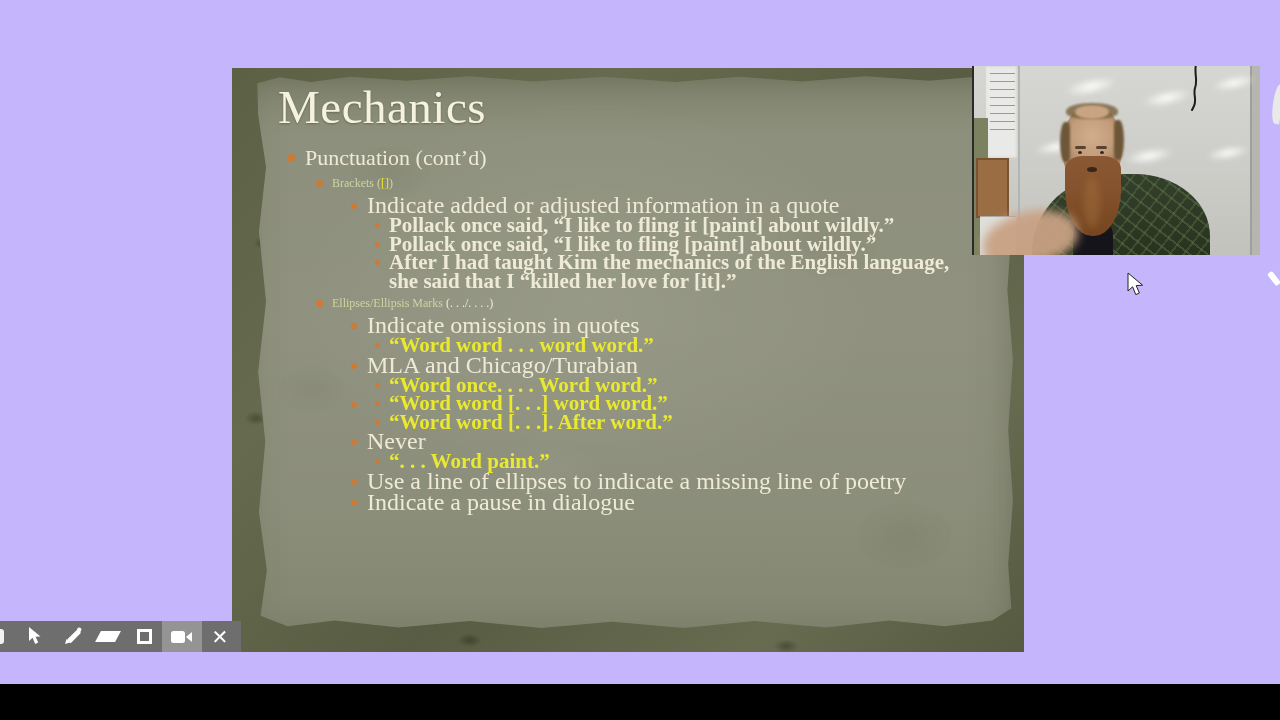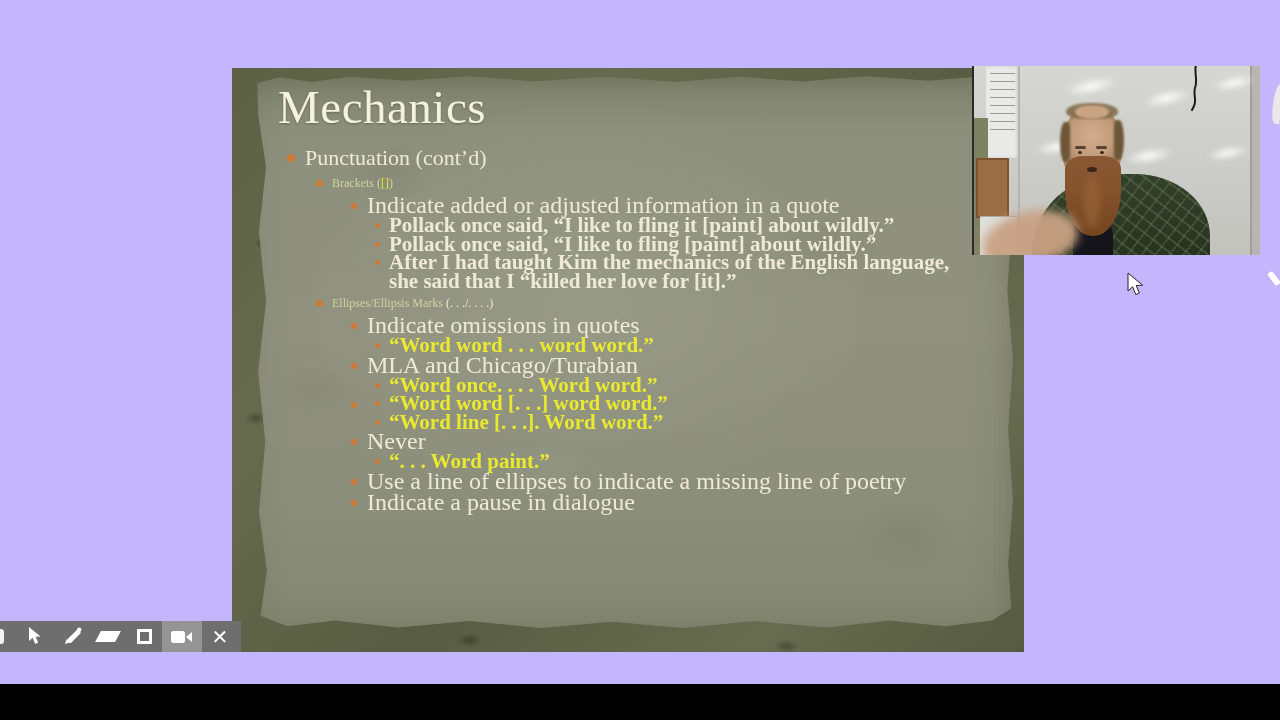--- a/index.html
+++ b/index.html
@@ -140,21 +140,21 @@
           <div class="bullet l4"><span class="dot"></span><span class="c-cream">Pollack once said, “I like to fling it [paint] about wildly.”</span></div>
           <div class="bullet l4"><span class="dot"></span><span class="c-cream">Pollack once said, “I like to fling [paint] about wildly.”</span></div>
           <div class="bullet l4"><span class="dot"></span><span class="c-cream">After I had taught Kim the mechanics of the English language, she said that I “killed her love for [it].”</span></div>
           <div class="bullet l2"><span class="dot"></span><span class="c-pale">Ellipses/Ellipsis Marks </span><span class="c-cream">(. . ./. . . .)</span></div>
           <div class="bullet l3"><span class="dot"></span><span class="c-cream">Indicate omissions in quotes</span></div>
           <div class="bullet l4"><span class="dot"></span><span class="c-yellow">“Word word . . . word word.”</span></div>
           <div class="bullet l3"><span class="dot"></span><span class="c-cream">MLA and Chicago/Turabian</span></div>
           <div class="bullet l4"><span class="dot"></span><span class="c-yellow">“Word once. . . .  Word word.”</span></div>
           <div class="bullet l3"><span class="dot"></span></div>
           <div class="bullet l4"><span class="dot"></span><span class="c-yellow">“Word word [. . .] word word.”</span></div>
-          <div class="bullet l4"><span class="dot"></span><span class="c-yellow">“Word line [. . .].  Word word.”</span></div>
+          <div class="bullet l4"><span class="dot"></span><span class="c-yellow">“Word word [. . .].  After word.”</span></div>
           <div class="bullet l3"><span class="dot"></span><span class="c-cream">Never</span></div>
           <div class="bullet l4"><span class="dot"></span><span class="c-yellow">“. . . Word paint.”</span></div>
           <div class="bullet l3"><span class="dot"></span><span class="c-cream">Use a line of ellipses to indicate a missing line of poetry</span></div>
           <div class="bullet l3"><span class="dot"></span><span class="c-cream">Indicate a pause in dialogue</span></div>
         </div>
     </div>
   </div>
 
   <div id="webcam">
     <div class="papers-top">

